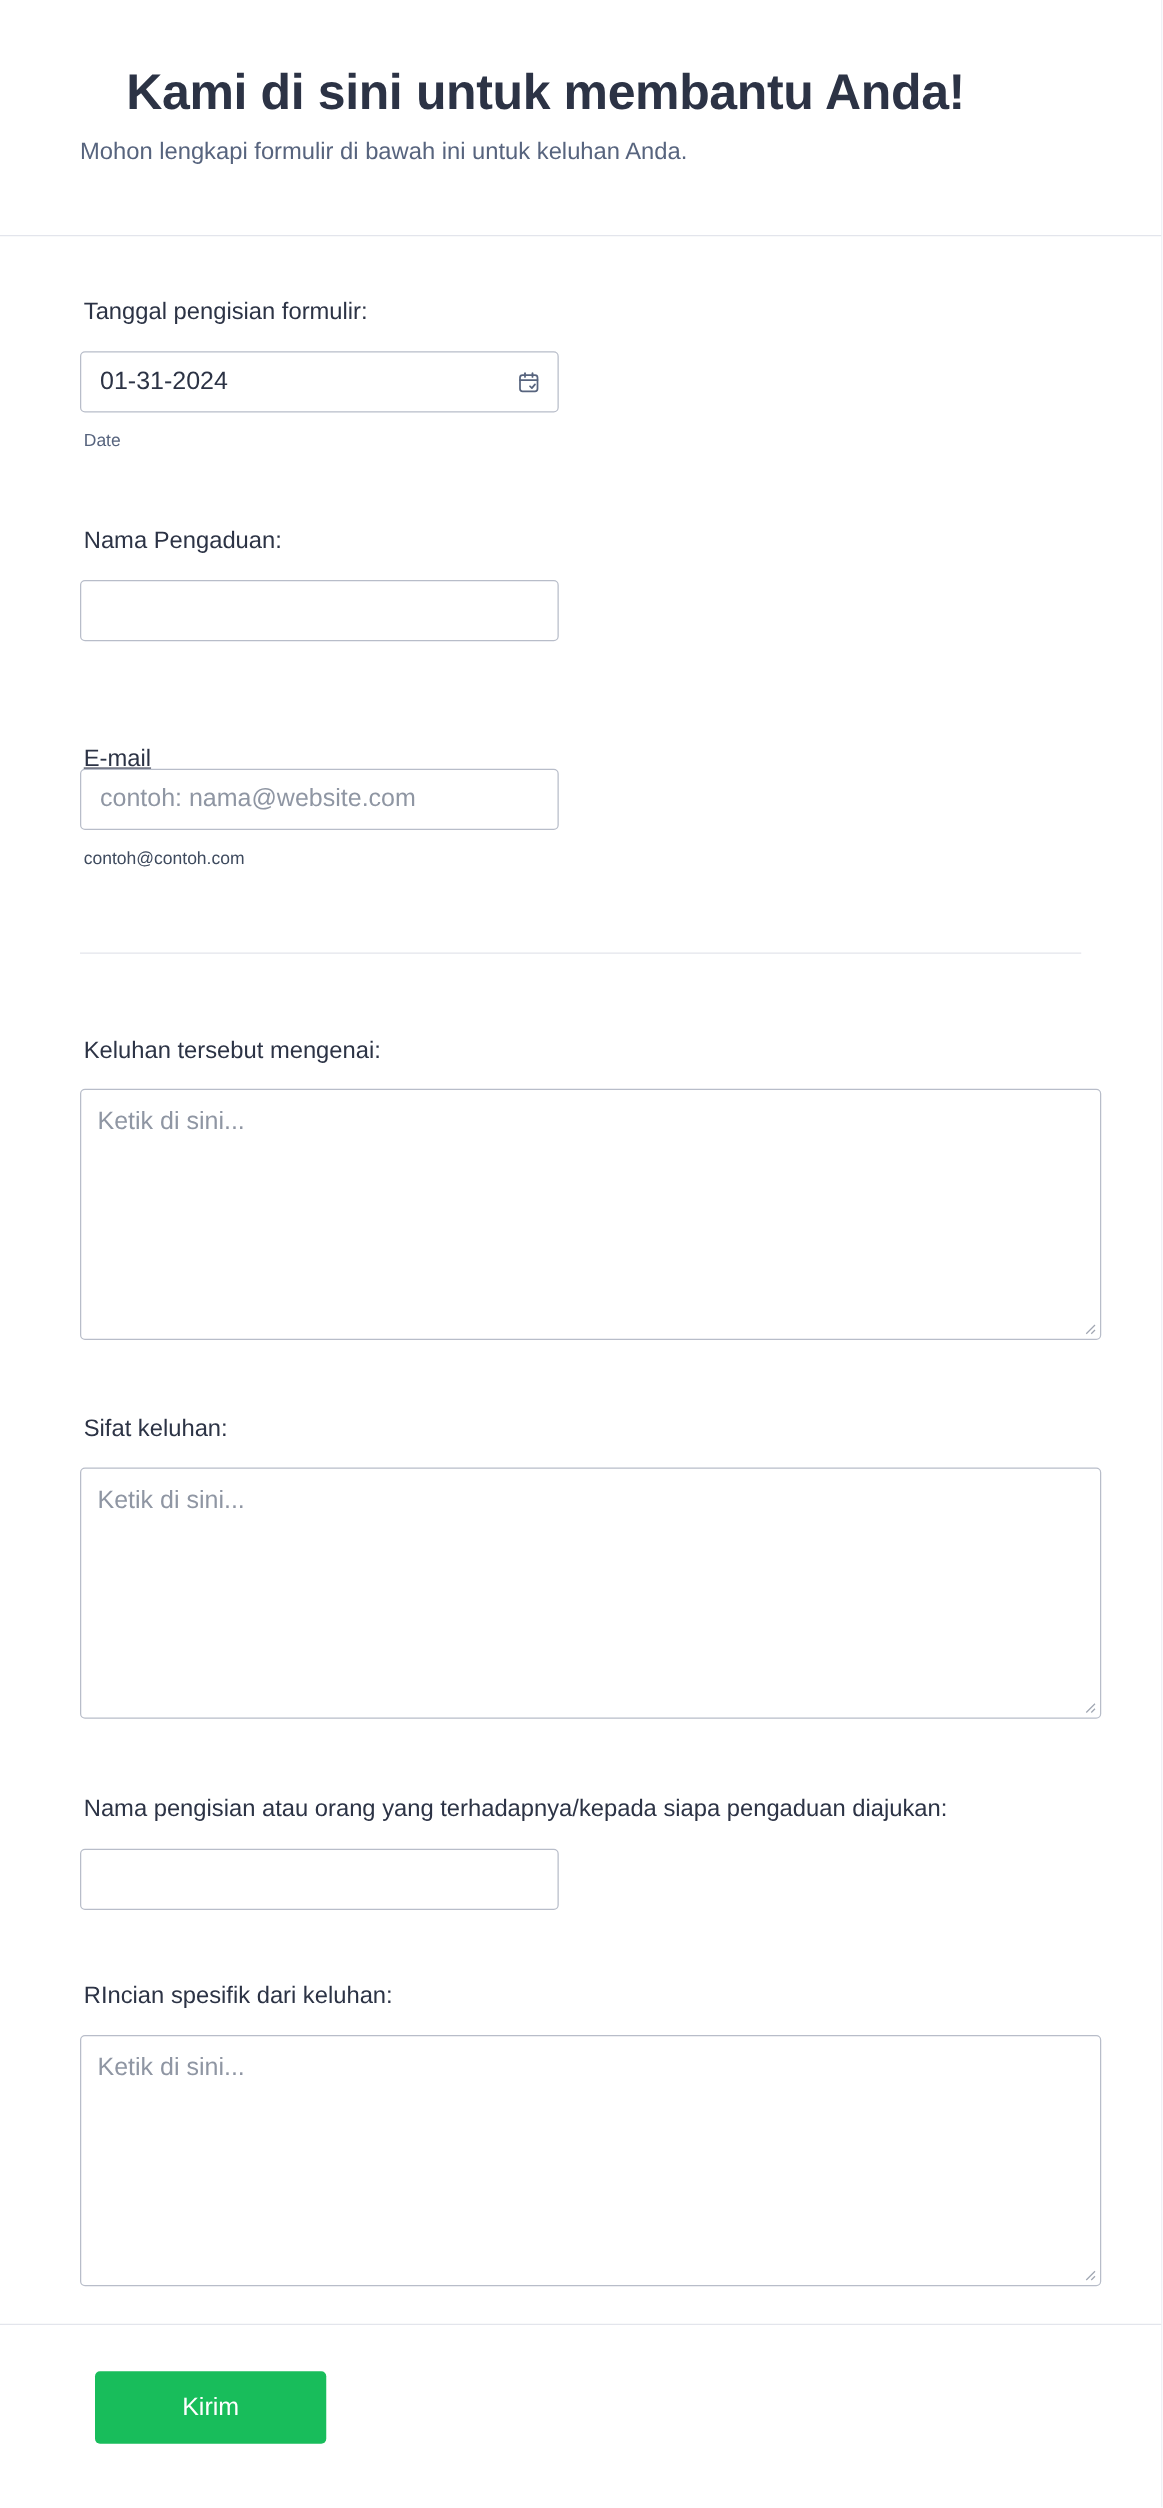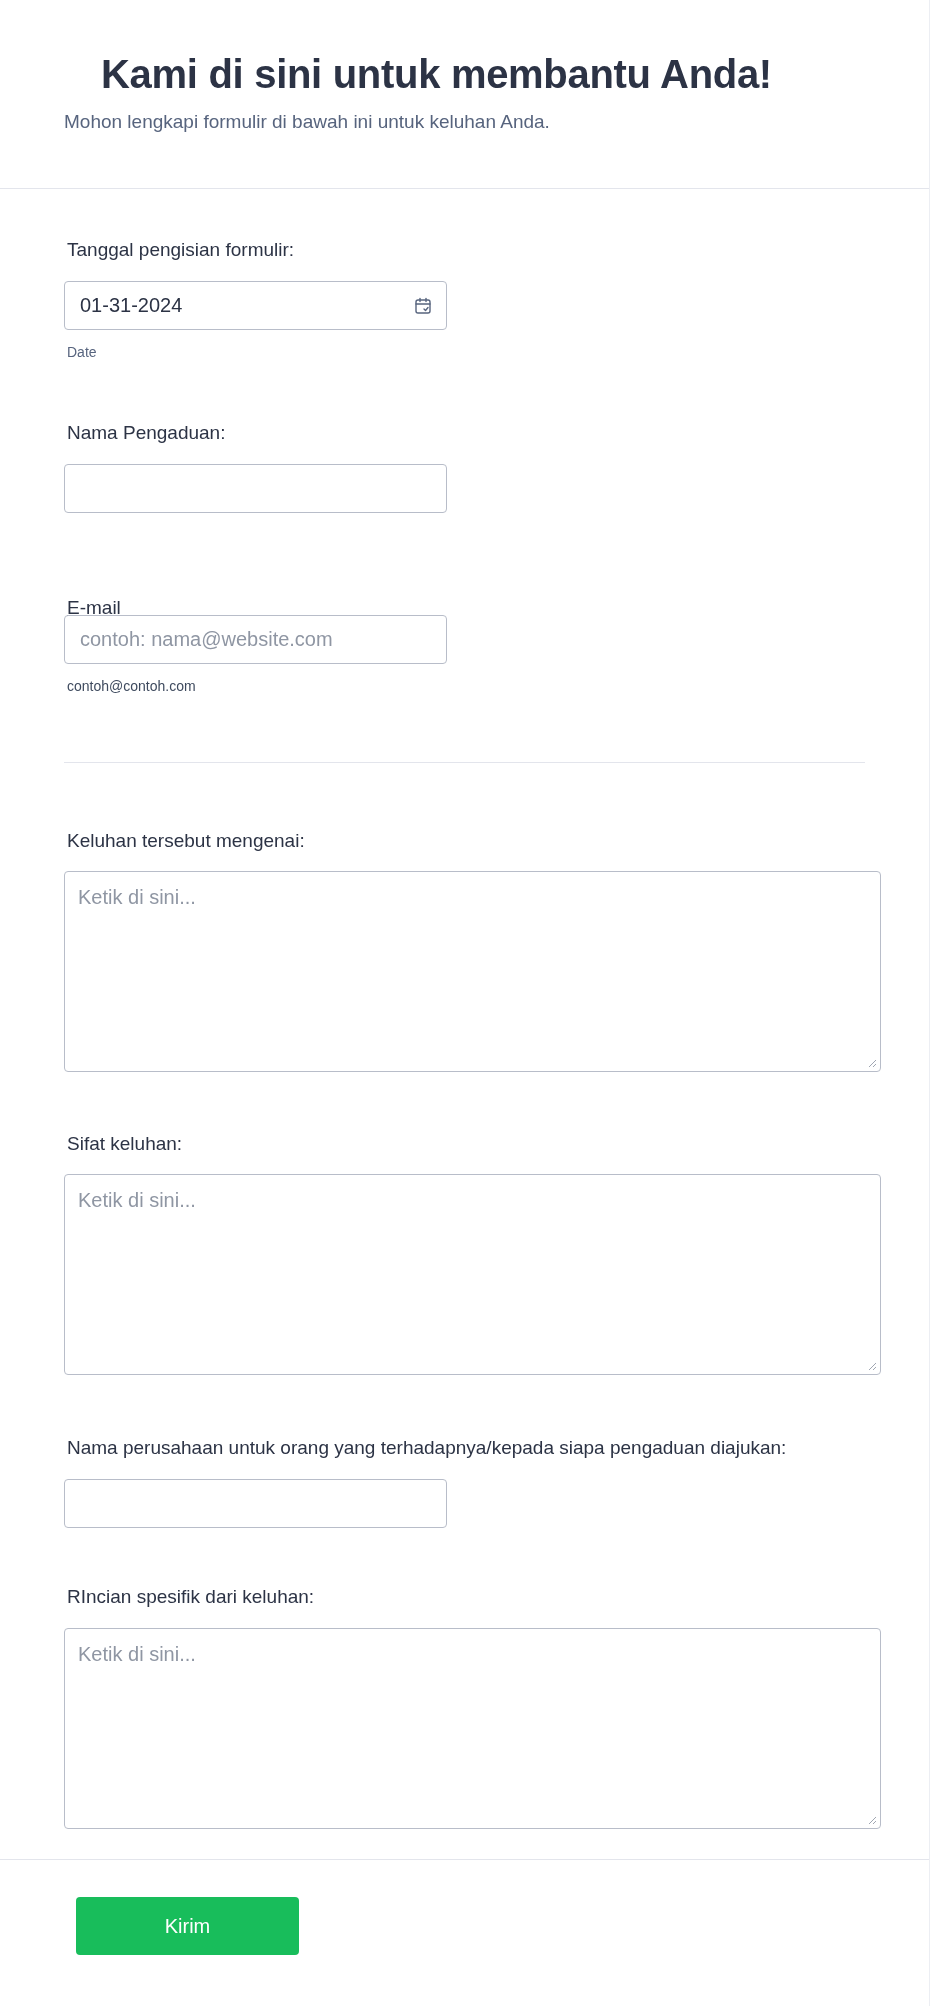--- a/index.html
+++ b/index.html
@@ -21,21 +21,21 @@
   .input .value { color: #2c3345; }
   .cal-icon { position: absolute; right: 13px; top: 14px; width: 20px; height: 20px; }
 
   .textarea { position: absolute; left: 64px; width: 817px; height: 201px; border: 1px solid #b8bdc9; border-radius: 4px; background: #fff; padding: 14px 13px; font-size: 20px; }
   .textarea .placeholder { color: #8f96a3; }
   .resize-handle { position: absolute; right: 3px; bottom: 3px; width: 10px; height: 10px; }
 
   .divider { position: absolute; left: 64px; width: 801px; height: 1px; background: #e3e5ec; }
   .footer-divider { position: absolute; left: 0; top: 1859px; width: 929px; height: 1px; background: #e3e5ec; }
 
-  .submit-btn { position: absolute; left: 76px; top: 1897px; width: 223px; height: 58px; background: #18bd5b; border-radius: 4px; color: #ffffff; font-size: 20px; display: flex; align-items: center; justify-content: center; border: none; cursor: pointer; font-family: "Liberation Sans", "DejaVu Sans", sans-serif; }
+  .submit-btn { position: absolute; left: 76px; top: 1897px; width: 185px; height: 58px; background: #18bd5b; border-radius: 4px; color: #ffffff; font-size: 20px; display: flex; align-items: center; justify-content: center; border: none; cursor: pointer; font-family: "Liberation Sans", "DejaVu Sans", sans-serif; }
 </style>
 </head>
 <body>
 
 <div class="page">
 
   <div class="header">
     <h1 class="title">Kami di sini untuk membantu Anda!</h1>
     <div class="subtitle">Mohon lengkapi formulir di bawah ini untuk keluhan Anda.</div>
   </div>
@@ -77,21 +77,21 @@
 
   <label class="label" style="top:1133px;">Sifat keluhan:</label>
   <div class="textarea" style="top:1174px;">
     <span class="placeholder">Ketik di sini...</span>
     <svg class="resize-handle" viewBox="0 0 10 10" stroke="#a0a6b2" stroke-width="1">
       <line x1="9" y1="2" x2="2" y2="9"></line>
         <line x1="9" y1="6" x2="6" y2="9"></line>
     </svg>
   </div>
 
-  <label class="label" style="top:1437px;">Nama perusahaan untuk orang yang terhadapnya/kepada siapa pengaduan diajukan:</label>
+  <label class="label" style="top:1437px;">Nama pengisian atau orang yang terhadapnya/kepada siapa pengaduan diajukan:</label>
   <div class="input" style="top:1479px;">
     <span class="value"></span>
   </div>
 
   <label class="label" style="top:1586px;">RIncian spesifik dari keluhan:</label>
   <div class="textarea" style="top:1628px;">
     <span class="placeholder">Ketik di sini...</span>
     <svg class="resize-handle" viewBox="0 0 10 10" stroke="#a0a6b2" stroke-width="1">
       <line x1="9" y1="2" x2="2" y2="9"></line>
         <line x1="9" y1="6" x2="6" y2="9"></line>

